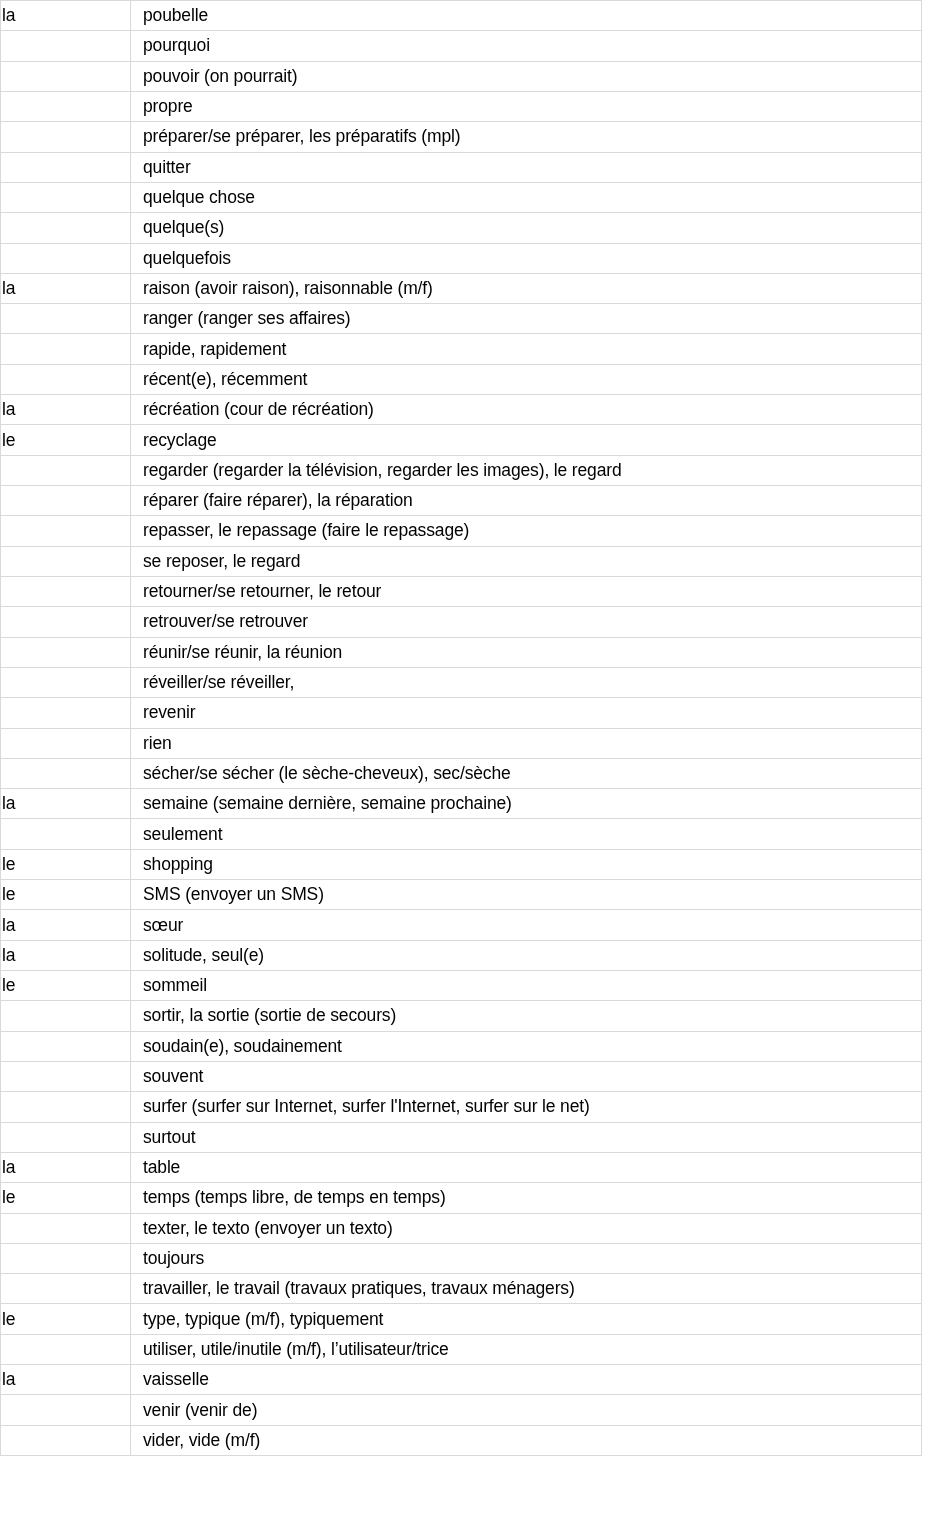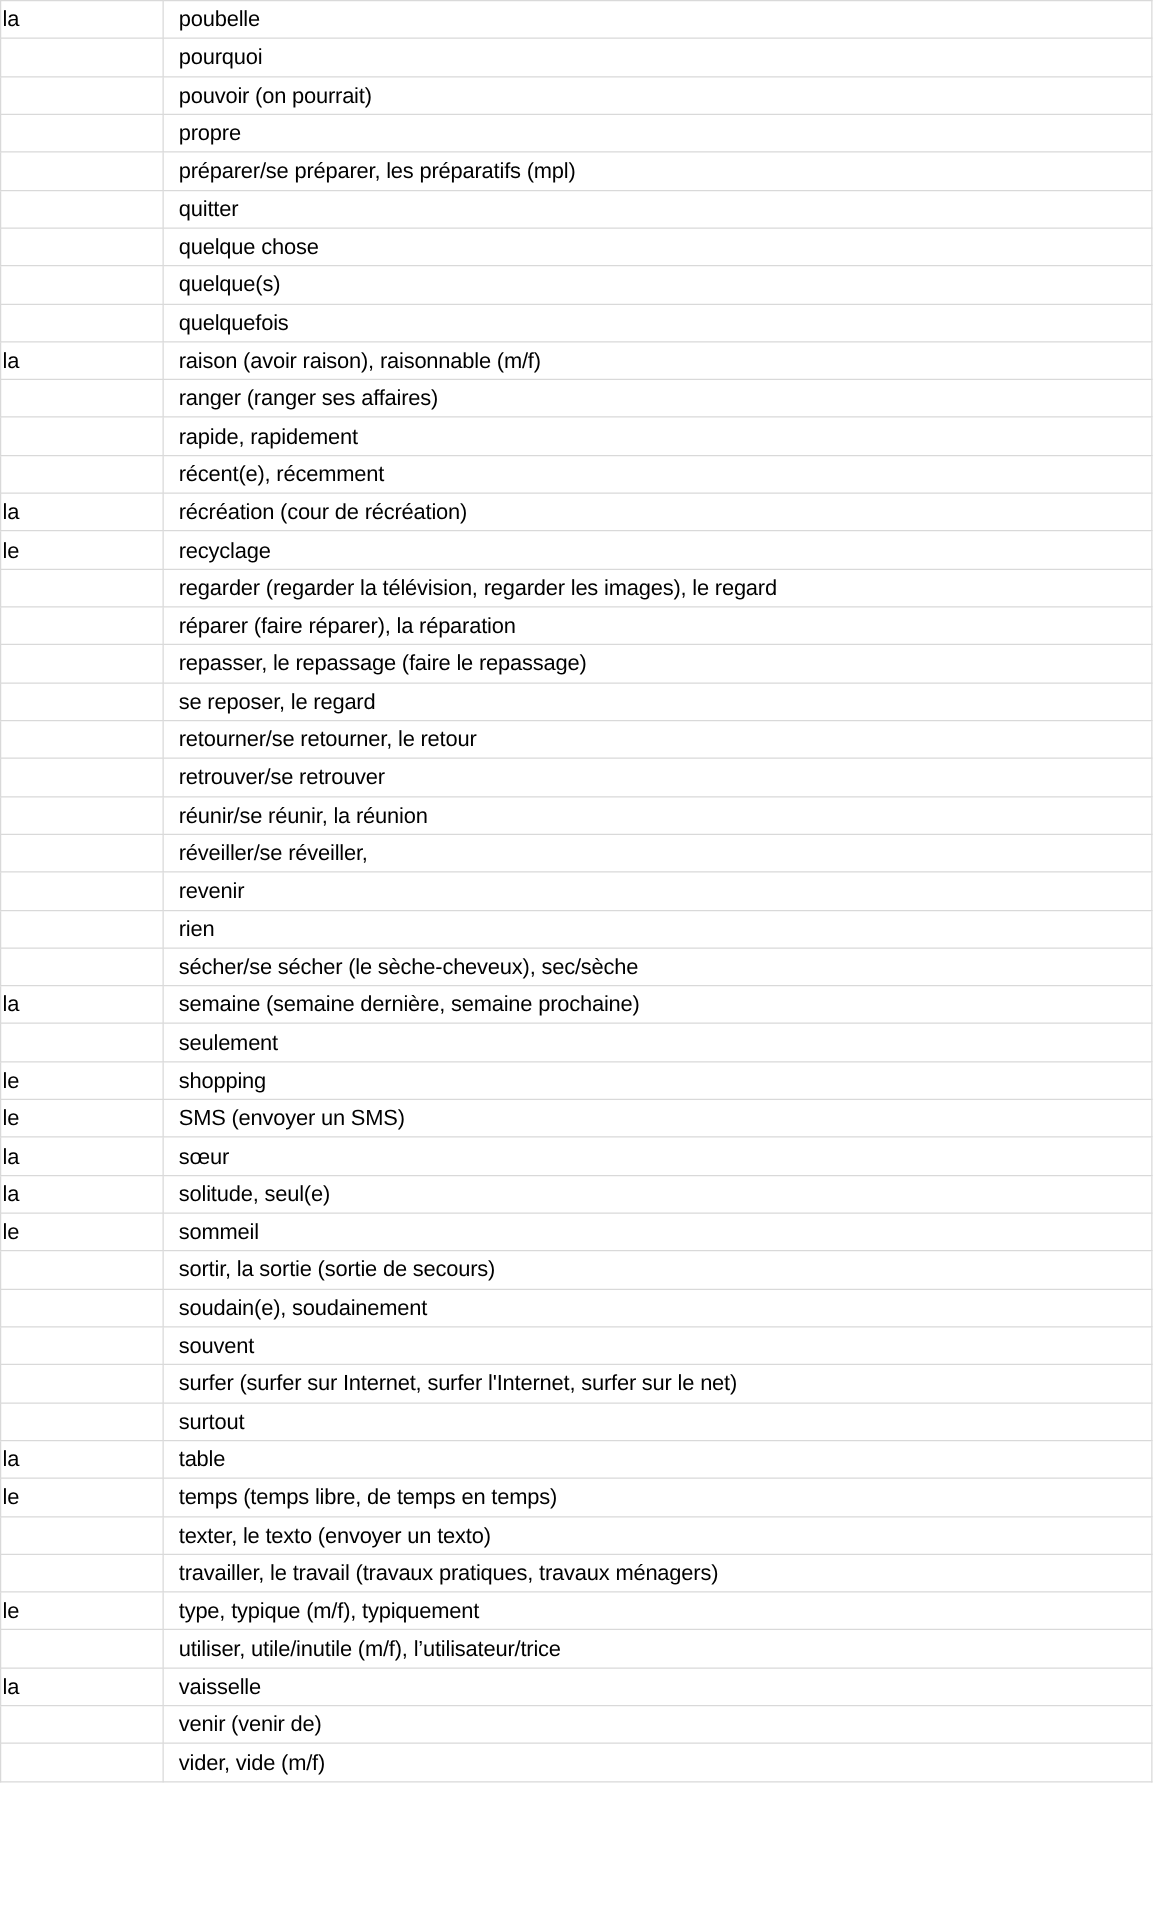--- a/index.html
+++ b/index.html
@@ -212,20 +212,24 @@
       <tr>
         <td class="article-cell">le</td>
         <td class="term-cell">temps (temps libre, de temps en temps)</td>
       </tr>
       <tr>
         <td class="article-cell"></td>
         <td class="term-cell">texter, le texto (envoyer un texto)</td>
       </tr>
       <tr>
         <td class="article-cell"></td>
+        <td class="term-cell">toujours</td>
+      </tr>
+      <tr>
+        <td class="article-cell"></td>
         <td class="term-cell">travailler, le travail (travaux pratiques, travaux ménagers)</td>
       </tr>
       <tr>
         <td class="article-cell">le</td>
         <td class="term-cell">type, typique (m/f), typiquement</td>
       </tr>
       <tr>
         <td class="article-cell"></td>
         <td class="term-cell">utiliser, utile/inutile (m/f), l’utilisateur/trice</td>
       </tr>

